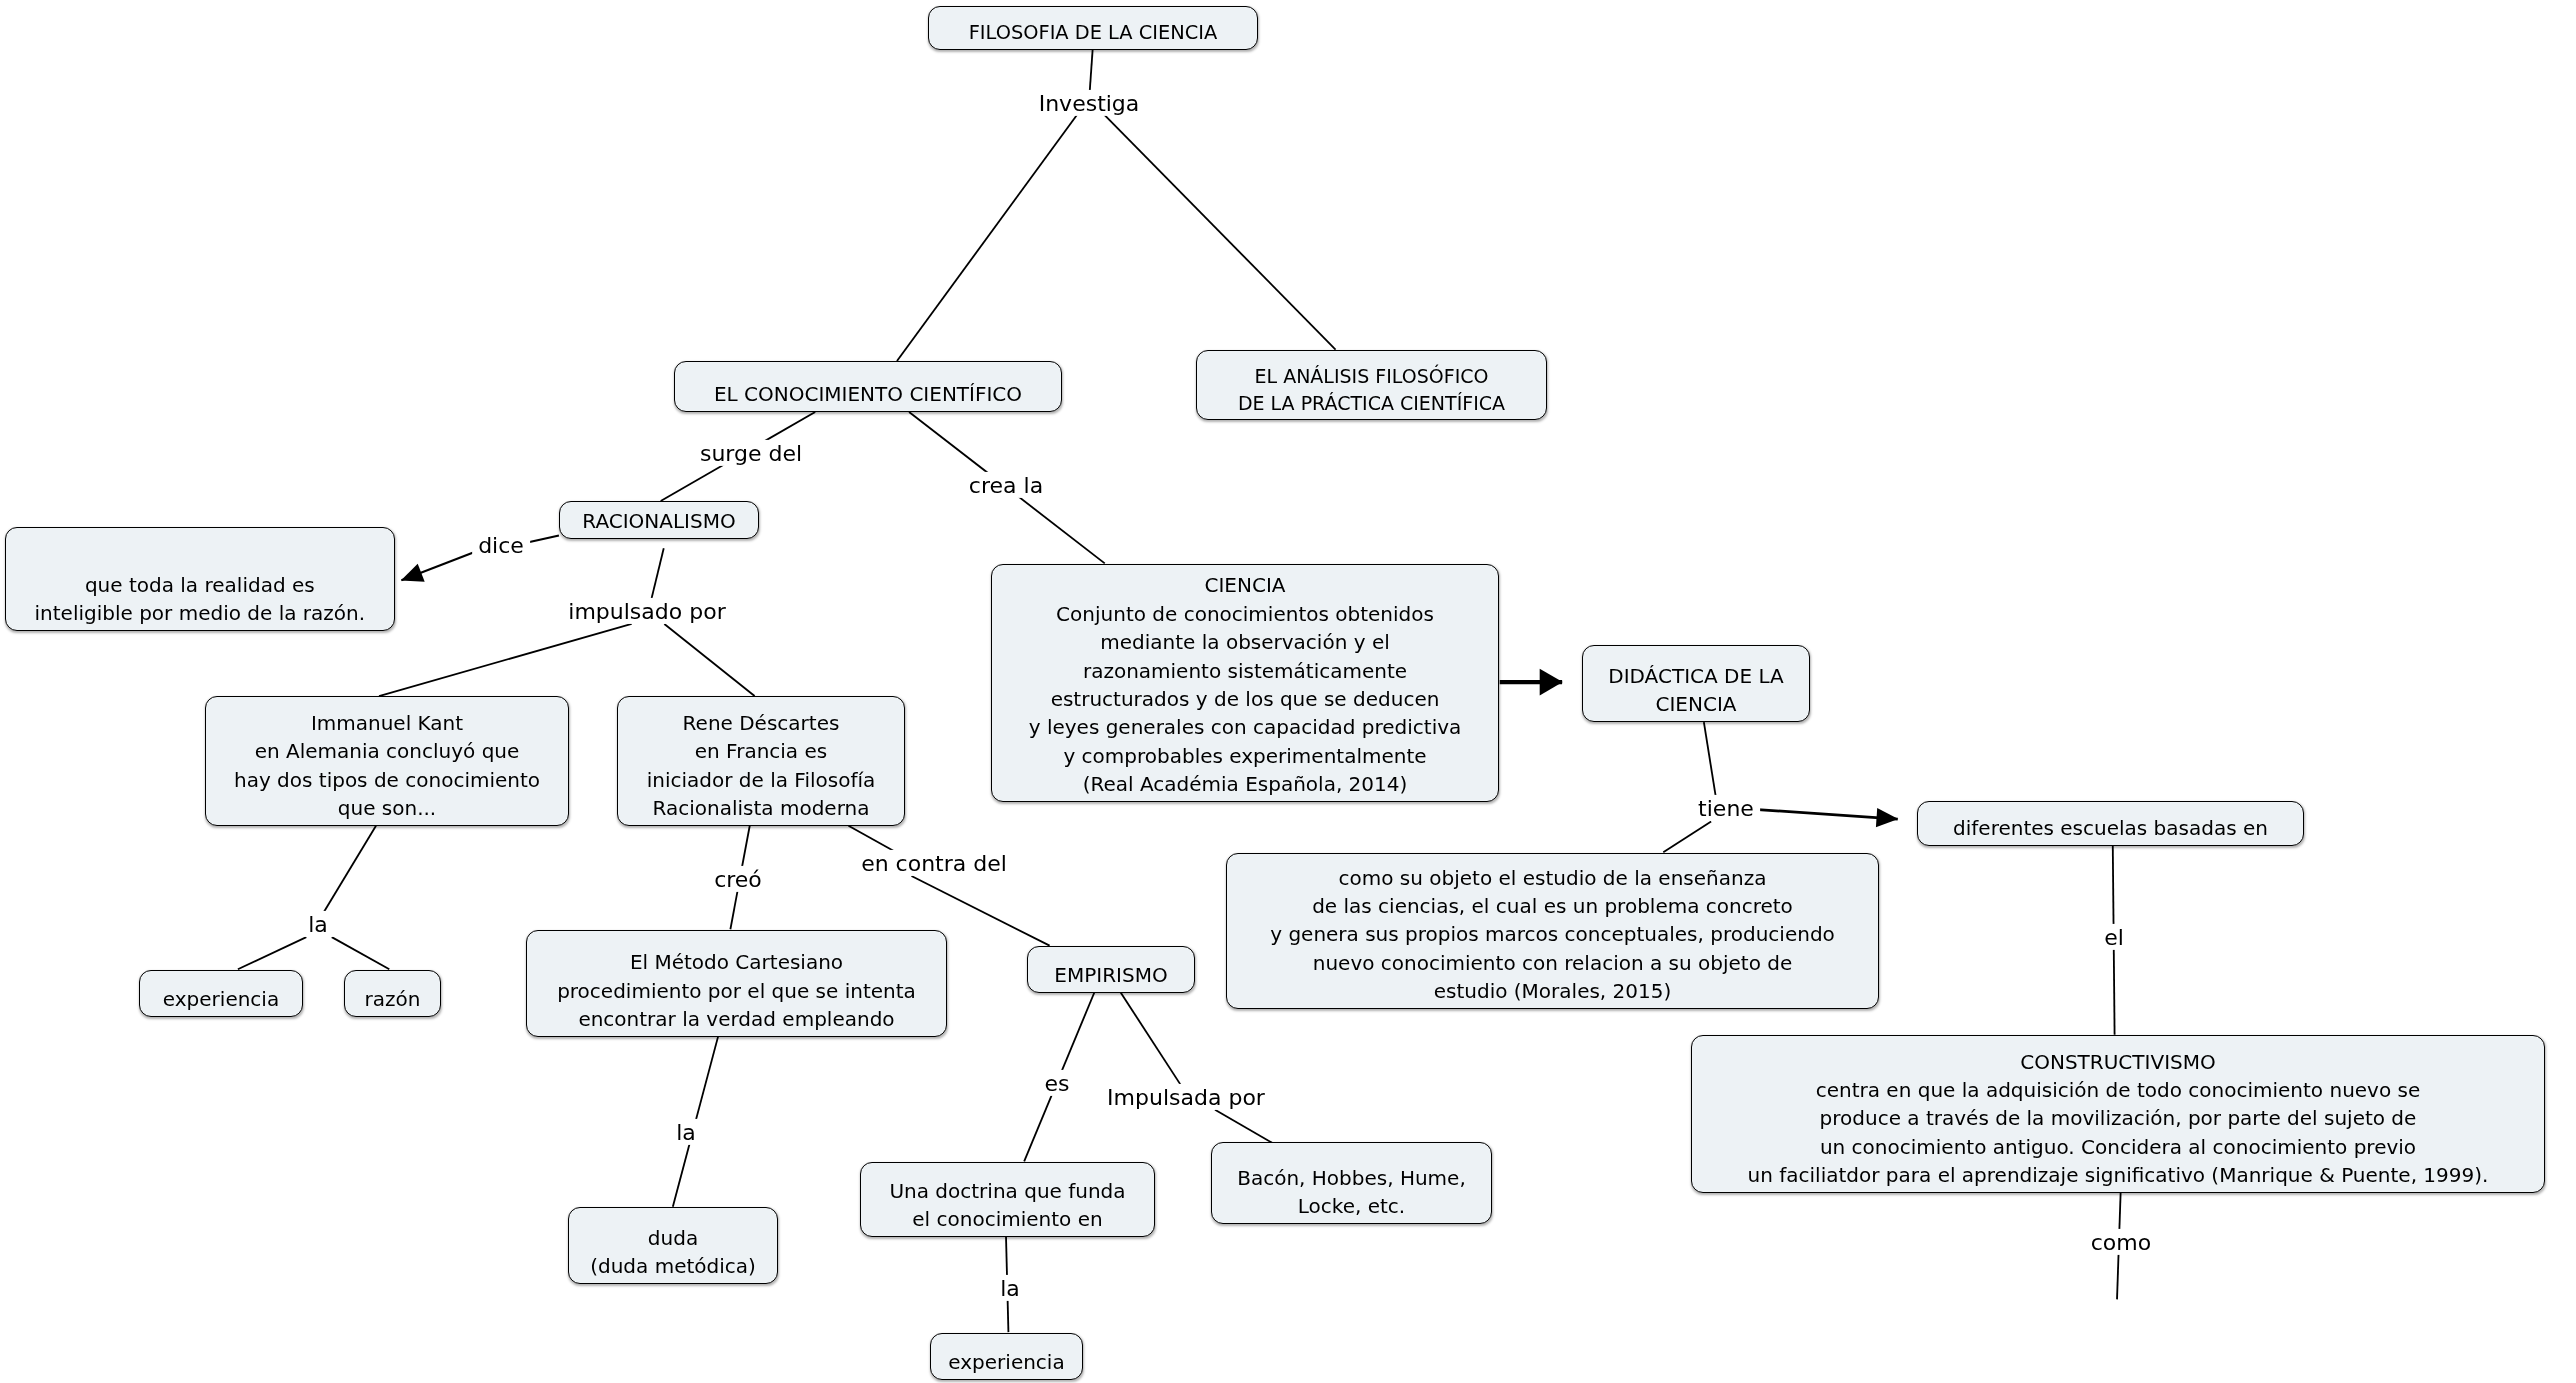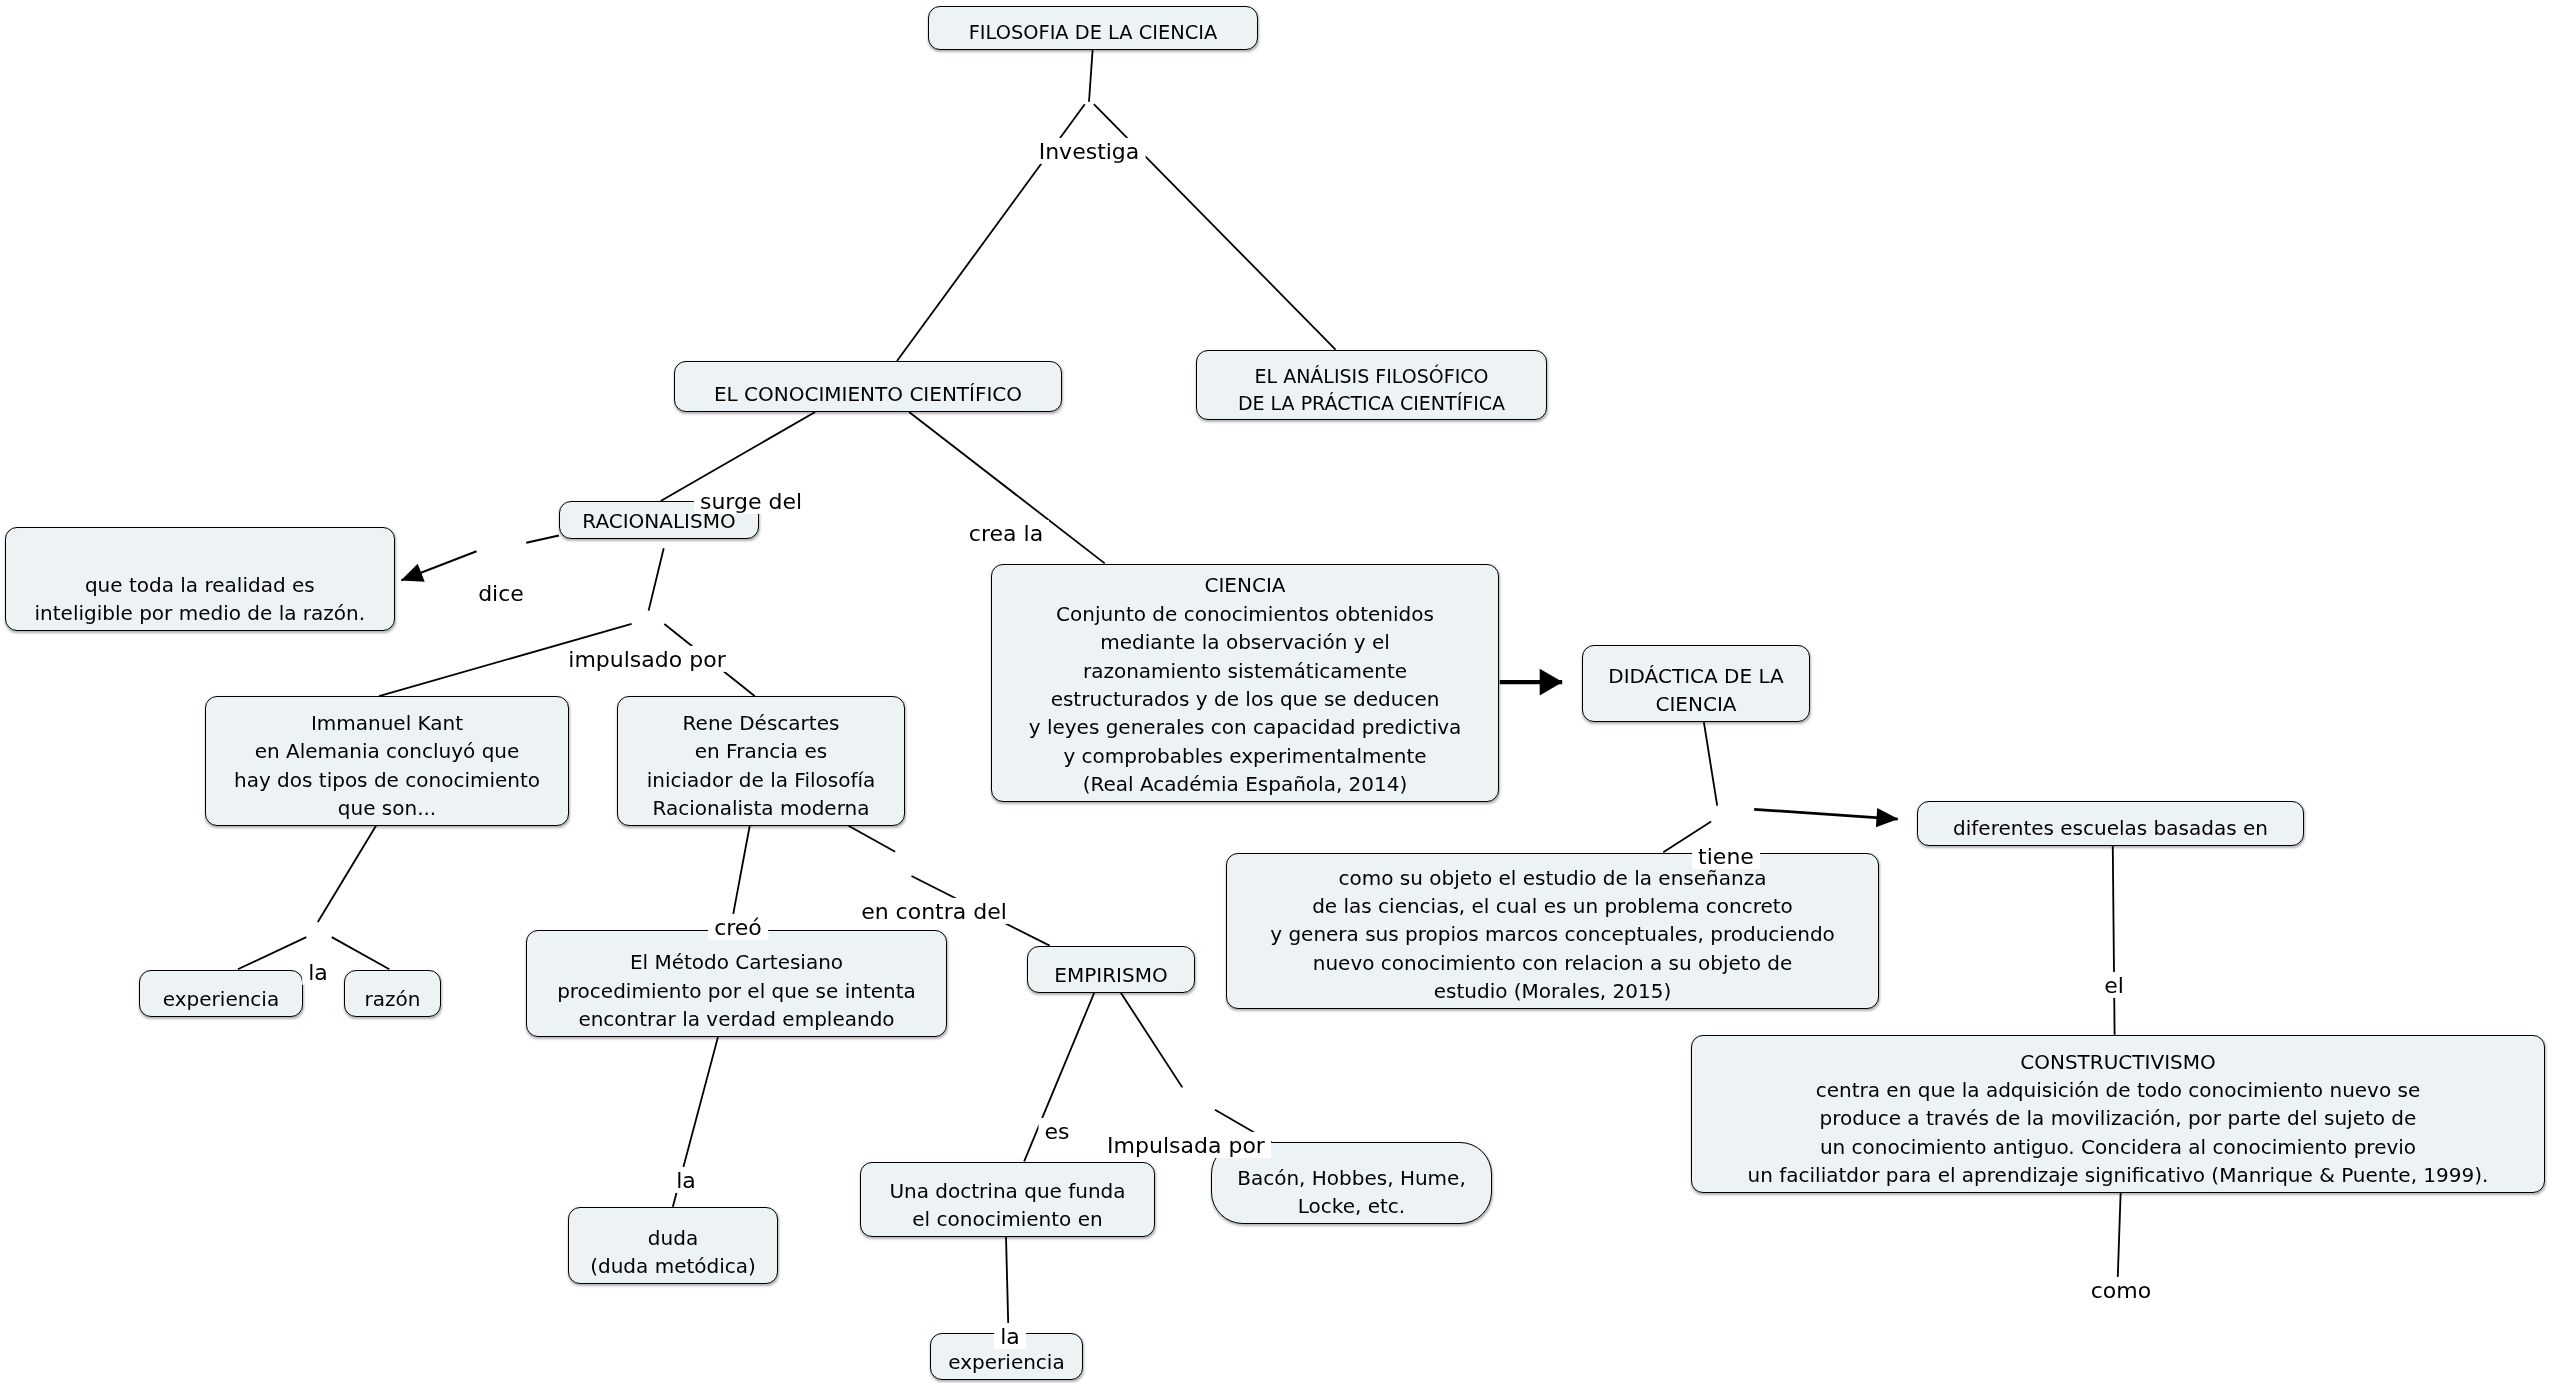--- a/index.html
+++ b/index.html
@@ -28,21 +28,20 @@
   .node .txt{white-space:pre-line;}
   .fs32{font-size:19.4px;}
   .fs31{font-size:19px;}
   .elabel{
     position:absolute;
     transform:translate(-50%,-50%);
     background:var(--canvas-bg,#ffffff);
     padding:0.6px 6px;
     font-size:22px;
     white-space:nowrap;
-    margin-top:48px;
   }
 </style>
 </head>
 <body>
 
 <div id="canvas">
 
   <svg id="edges" viewBox="0 0 4251 2283">
     <defs>
       <marker id="ah-small" markerUnits="userSpaceOnUse" markerWidth="40" markerHeight="34" refX="36" refY="17" orient="auto">
@@ -191,21 +190,21 @@
 
   <div class="node" style="left:860px;top:1162px;width:295px;height:75px;">
     <span class="txt">Una doctrina que funda
 el conocimiento en</span>
   </div>
 
   <div class="node" style="left:930px;top:1333px;width:153px;height:47px;">
     <span class="txt">experiencia</span>
   </div>
 
-  <div class="node" style="left:1211px;top:1142px;width:281px;height:82px;border-radius:32px;">
+  <div class="node" style="left:1211px;top:1142px;width:281px;height:82px;">
     <span class="txt">Bacón, Hobbes, Hume,
 Locke, etc.</span>
   </div>
 
   <div class="elabel" style="left:1089px;top:103px;">Investiga</div>
   <div class="elabel" style="left:751px;top:453px;">surge del</div>
   <div class="elabel" style="left:1006px;top:485px;">crea la</div>
   <div class="elabel" style="left:501px;top:545px;">dice</div>
   <div class="elabel" style="left:647px;top:611px;">impulsado por</div>
   <div class="elabel" style="left:318px;top:924px;">la</div>

